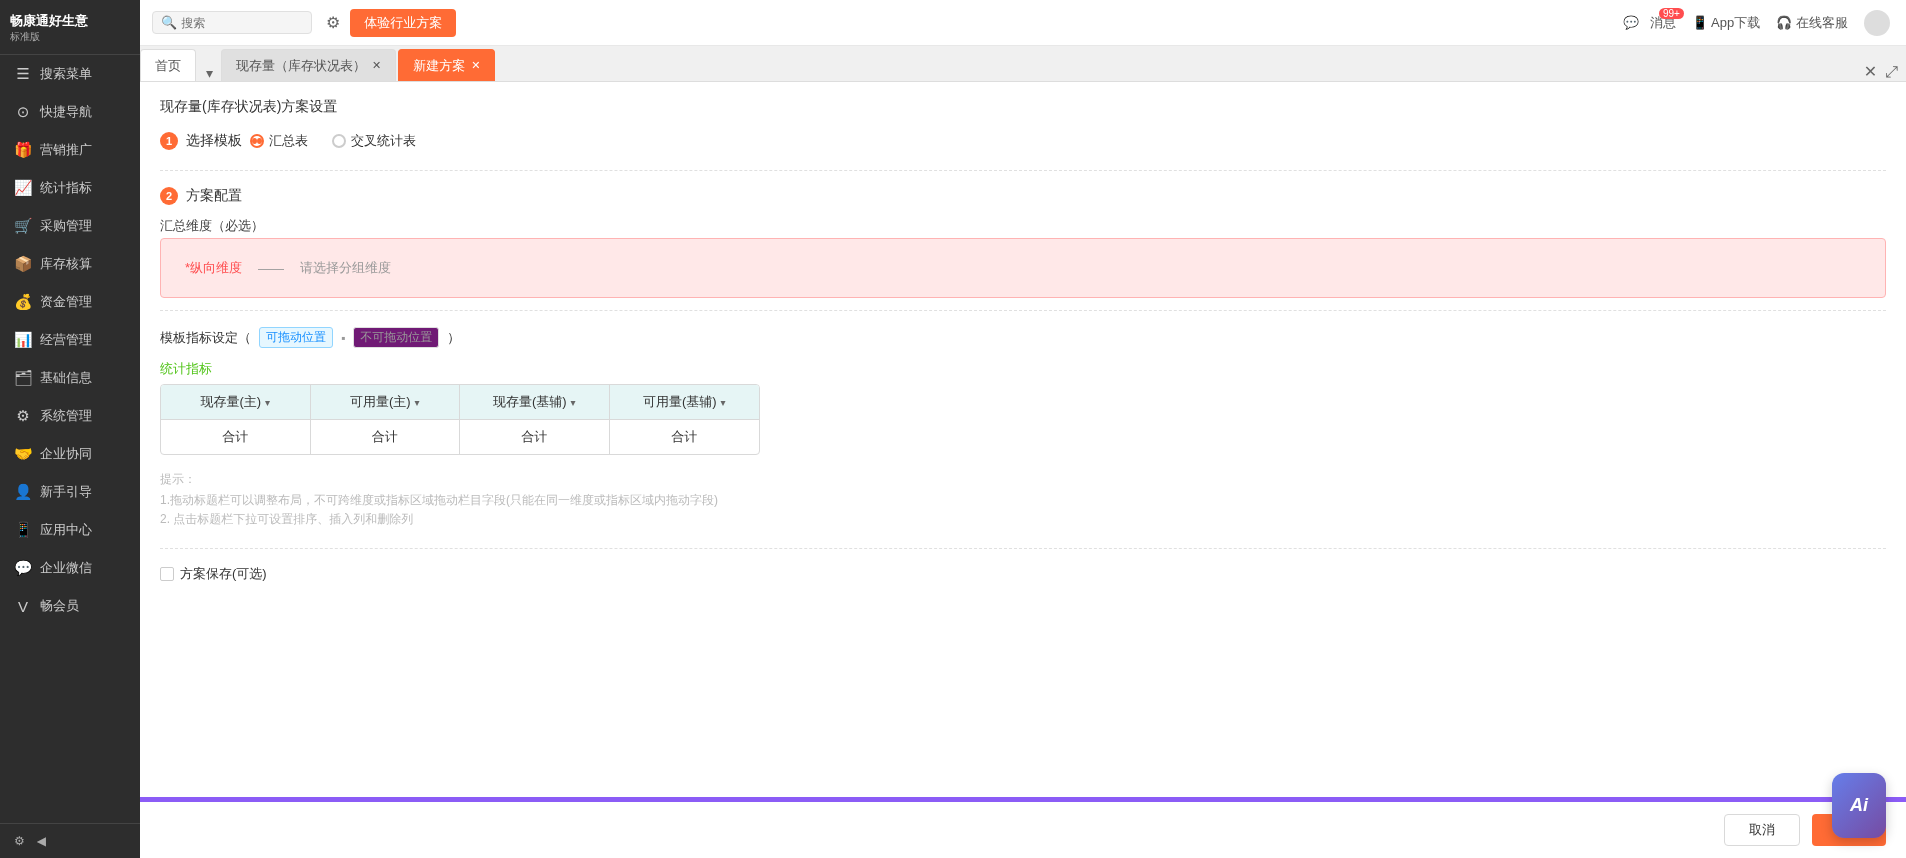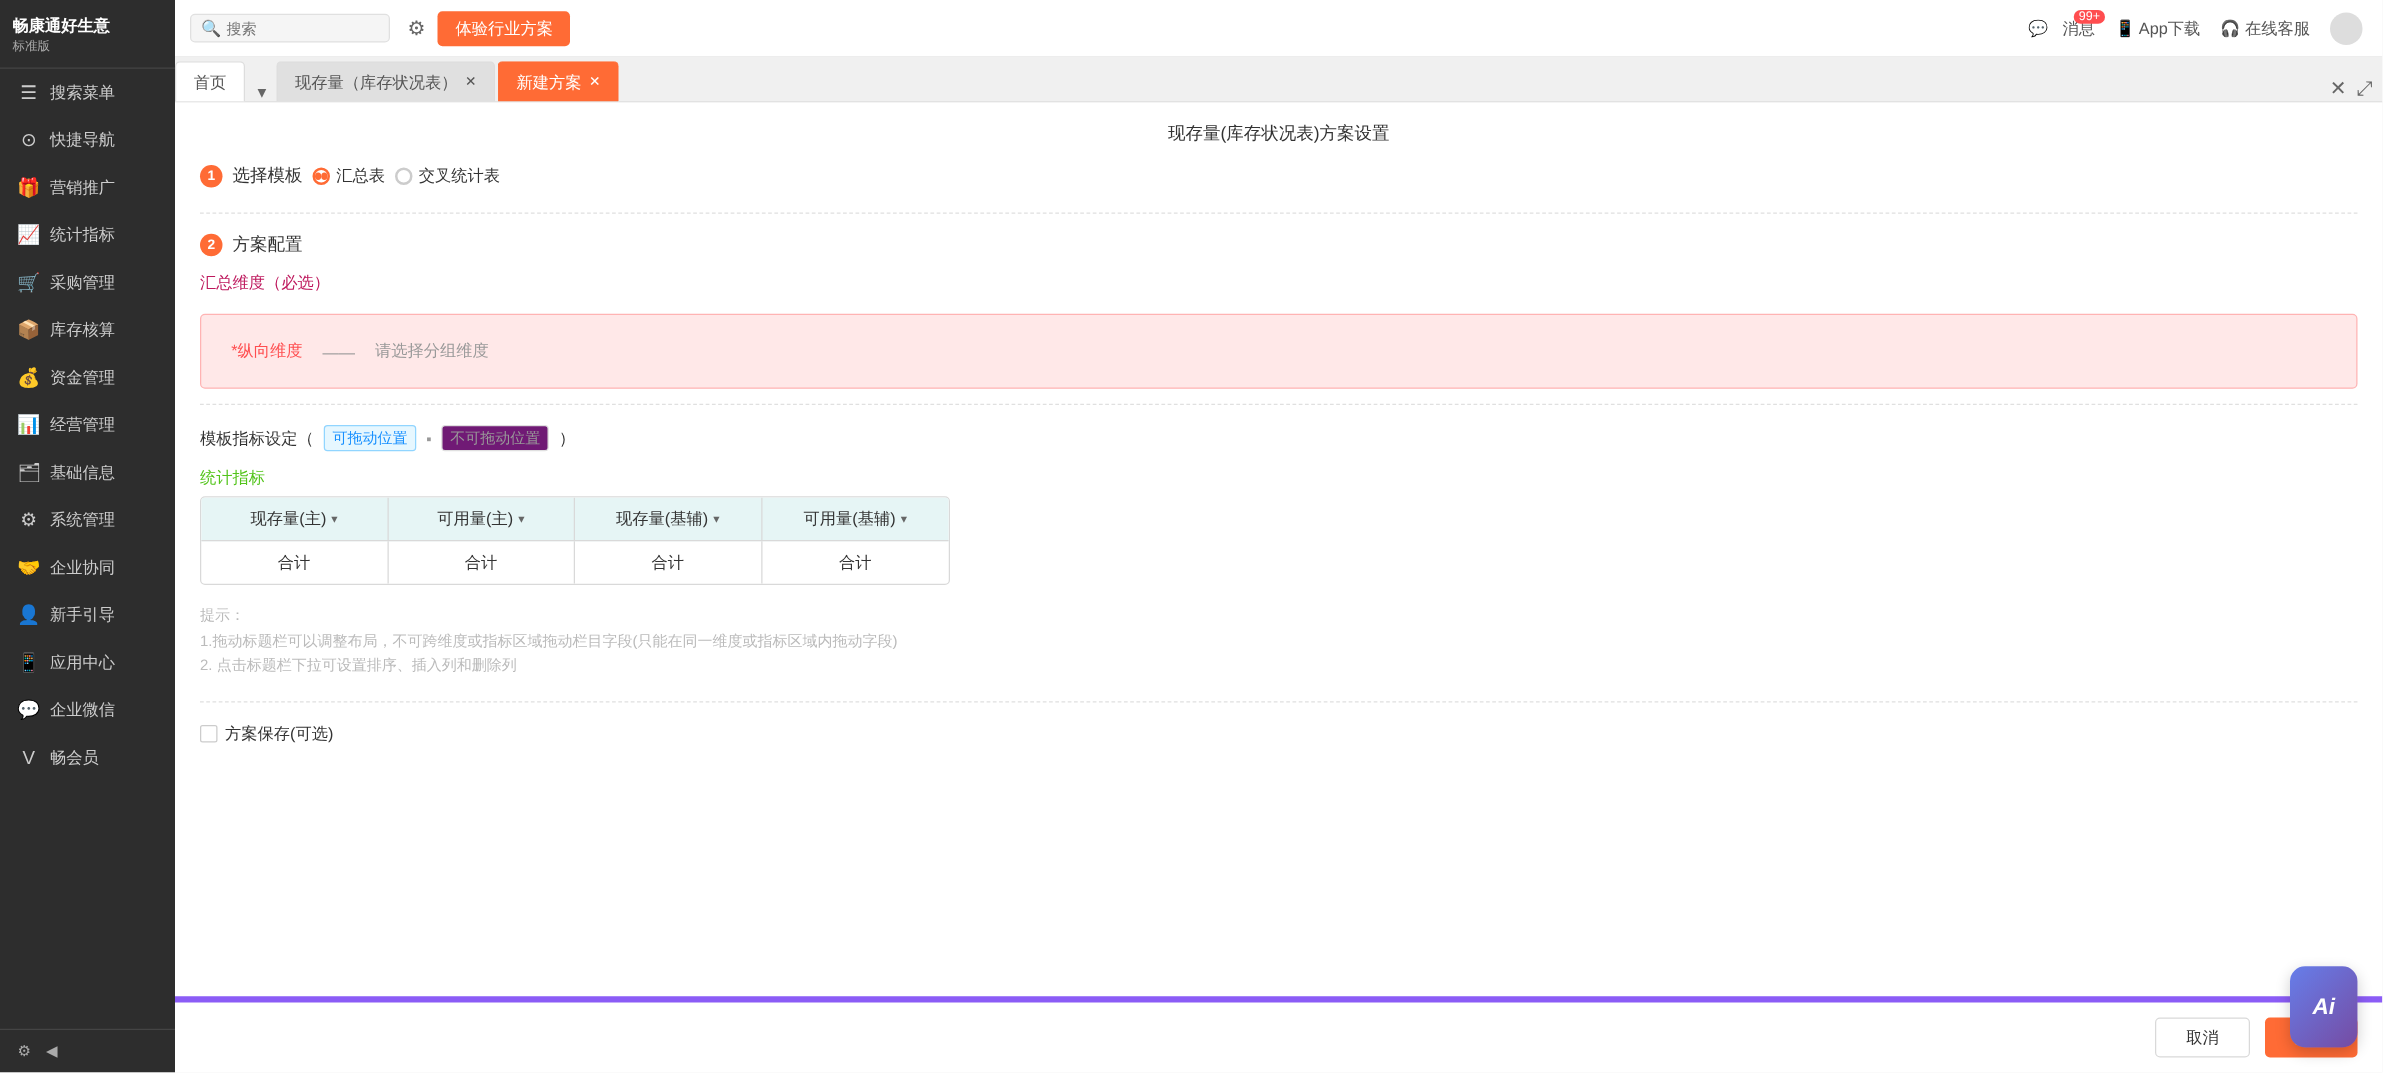--- a/index.html
+++ b/index.html
@@ -179,21 +179,20 @@
       padding: 16px 20px;
       background: #fff;
       position: relative;
     }
 
     .page-title {
       font-size: 14px;
       color: #333;
       margin-bottom: 16px;
       font-weight: normal;
-      text-align: center;
     }
 
     
     .section {
       margin-bottom: 20px;
     }
     .section-header {
       display: flex;
       align-items: center;
       gap: 8px;
@@ -214,21 +213,21 @@
     }
     .section-title {
       font-size: 14px;
       color: #333;
       font-weight: 500;
     }
 
     .radio-group {
       display: flex;
       align-items: center;
-      gap: 8px;
+      gap: 24px;
     }
     .radio-item {
       display: flex;
       align-items: center;
       gap: 5px;
       cursor: pointer;
       font-size: 13px;
       color: #333;
     }
     .radio-circle {
@@ -254,22 +253,22 @@
     
     .divider {
       border: none;
       border-top: 1px dashed #e0e0e0;
       margin: 16px 0;
     }
 
     
     .dimension-label {
       font-size: 13px;
-      color: #be185d;
-      margin-bottom: 16px;
+      color: #404040;
+      margin-bottom: 3px;
     }
     .dimension-box {
       background: #ffe8e8;
       border: 1px solid #ffb3b3;
       border-radius: 4px;
       padding: 20px 24px;
       display: flex;
       align-items: center;
       gap: 16px;
     }

